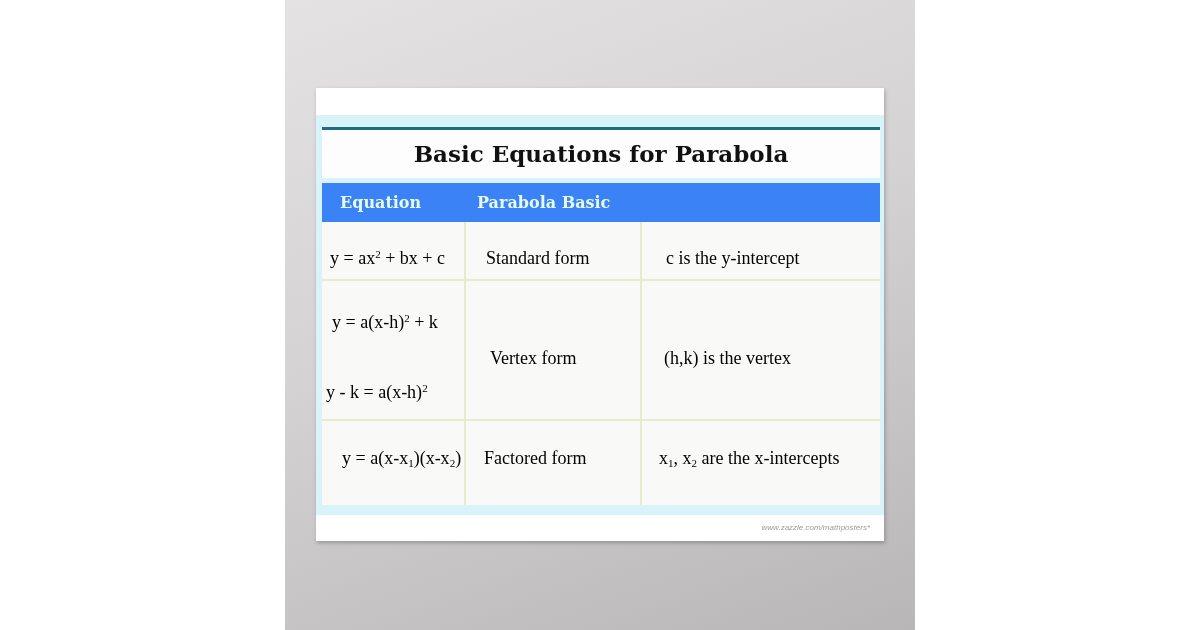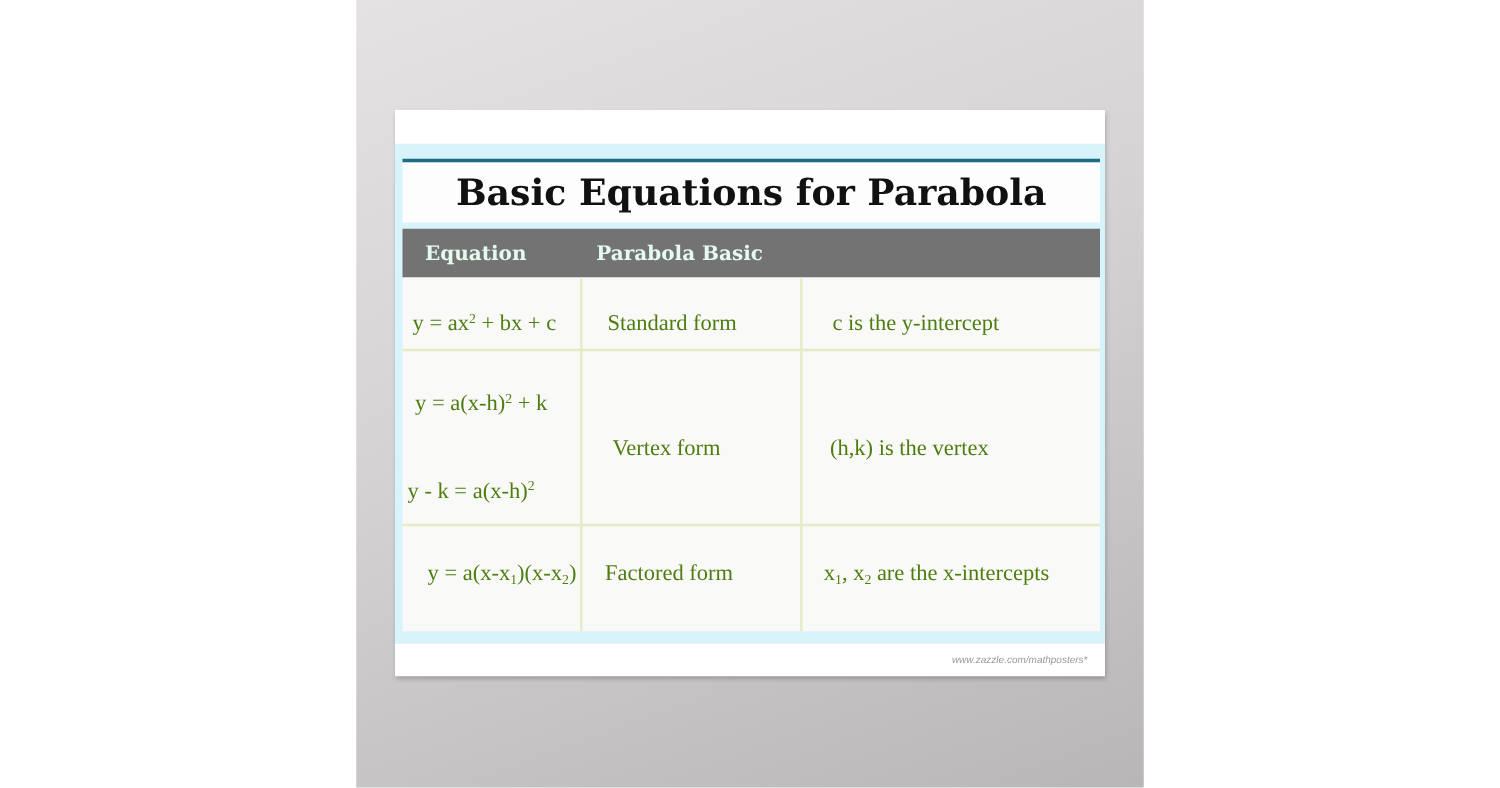--- a/index.html
+++ b/index.html
@@ -6,28 +6,28 @@
   body { width:1200px; height:630px; background:#ffffff; position:relative; overflow:hidden; font-family:"DejaVu Serif", serif; }
   .backdrop { position:absolute; left:285px; top:0; width:630px; height:630px;
     background:linear-gradient(160deg,#e4e2e3 0%,#d4d2d3 45%,#b8b6b7 100%); }
   .poster { position:absolute; left:316px; top:88px; width:568px; height:453px; background:#ffffff;
     box-shadow:1px 2px 4px rgba(0,0,0,0.25); }
   .frame { position:absolute; left:0; top:27px; width:568px; height:400px; background:#d9f3fa; }
   .inner { position:absolute; left:6px; top:0; width:558px; height:100%; }
   .topline { position:absolute; left:0; top:12px; width:558px; height:3px; background:#1e6d86; }
   .title-box { position:absolute; left:0; top:15px; width:558px; height:48px; background:#fdfdfd; }
   .title { position:absolute; left:0; top:0; width:100%; line-height:48px; text-align:center;
-    font-family:"DejaVu Serif", serif; font-weight:bold; font-size:29px; color:#111; }
-  .thead { position:absolute; left:0; top:68px; width:558px; height:39px; background:#737373; }
+    font-family:"DejaVu Serif", serif; font-weight:bold; font-size:23px; color:#111; }
+  .thead { position:absolute; left:0; top:68px; width:558px; height:39px; background:#3b82f6; }
   .th { position:absolute; top:0; line-height:40px; font-family:"DejaVu Serif", serif; font-weight:bold;
     font-size:16px; color:#e6fbf0; }
   .tbody { position:absolute; left:0; top:107px; width:558px; height:283px; background:#f9f9f8; }
   .hline { position:absolute; left:0; width:558px; height:2px; background:#e4ecc8; }
   .vline { position:absolute; top:0; width:2px; height:283px; background:#e4ecc8; }
-  .cell { position:absolute; font-family:"Liberation Serif", serif; font-size:18px; color:#4d7c0f; white-space:nowrap; }
+  .cell { position:absolute; font-family:"Liberation Serif", serif; font-size:18px; color:#000000; white-space:nowrap; }
   sup, sub { font-size:11px; }
   sup { vertical-align:6px; } sub { vertical-align:-3px; }
   .footer { position:absolute; right:14px; bottom:9px; font-family:"Liberation Sans", sans-serif; font-size:8px; color:#9a9a9a;font-style:italic; }
 </style>
 </head>
 <body>
 
 <div class="backdrop"></div>
 
 <div class="poster">

